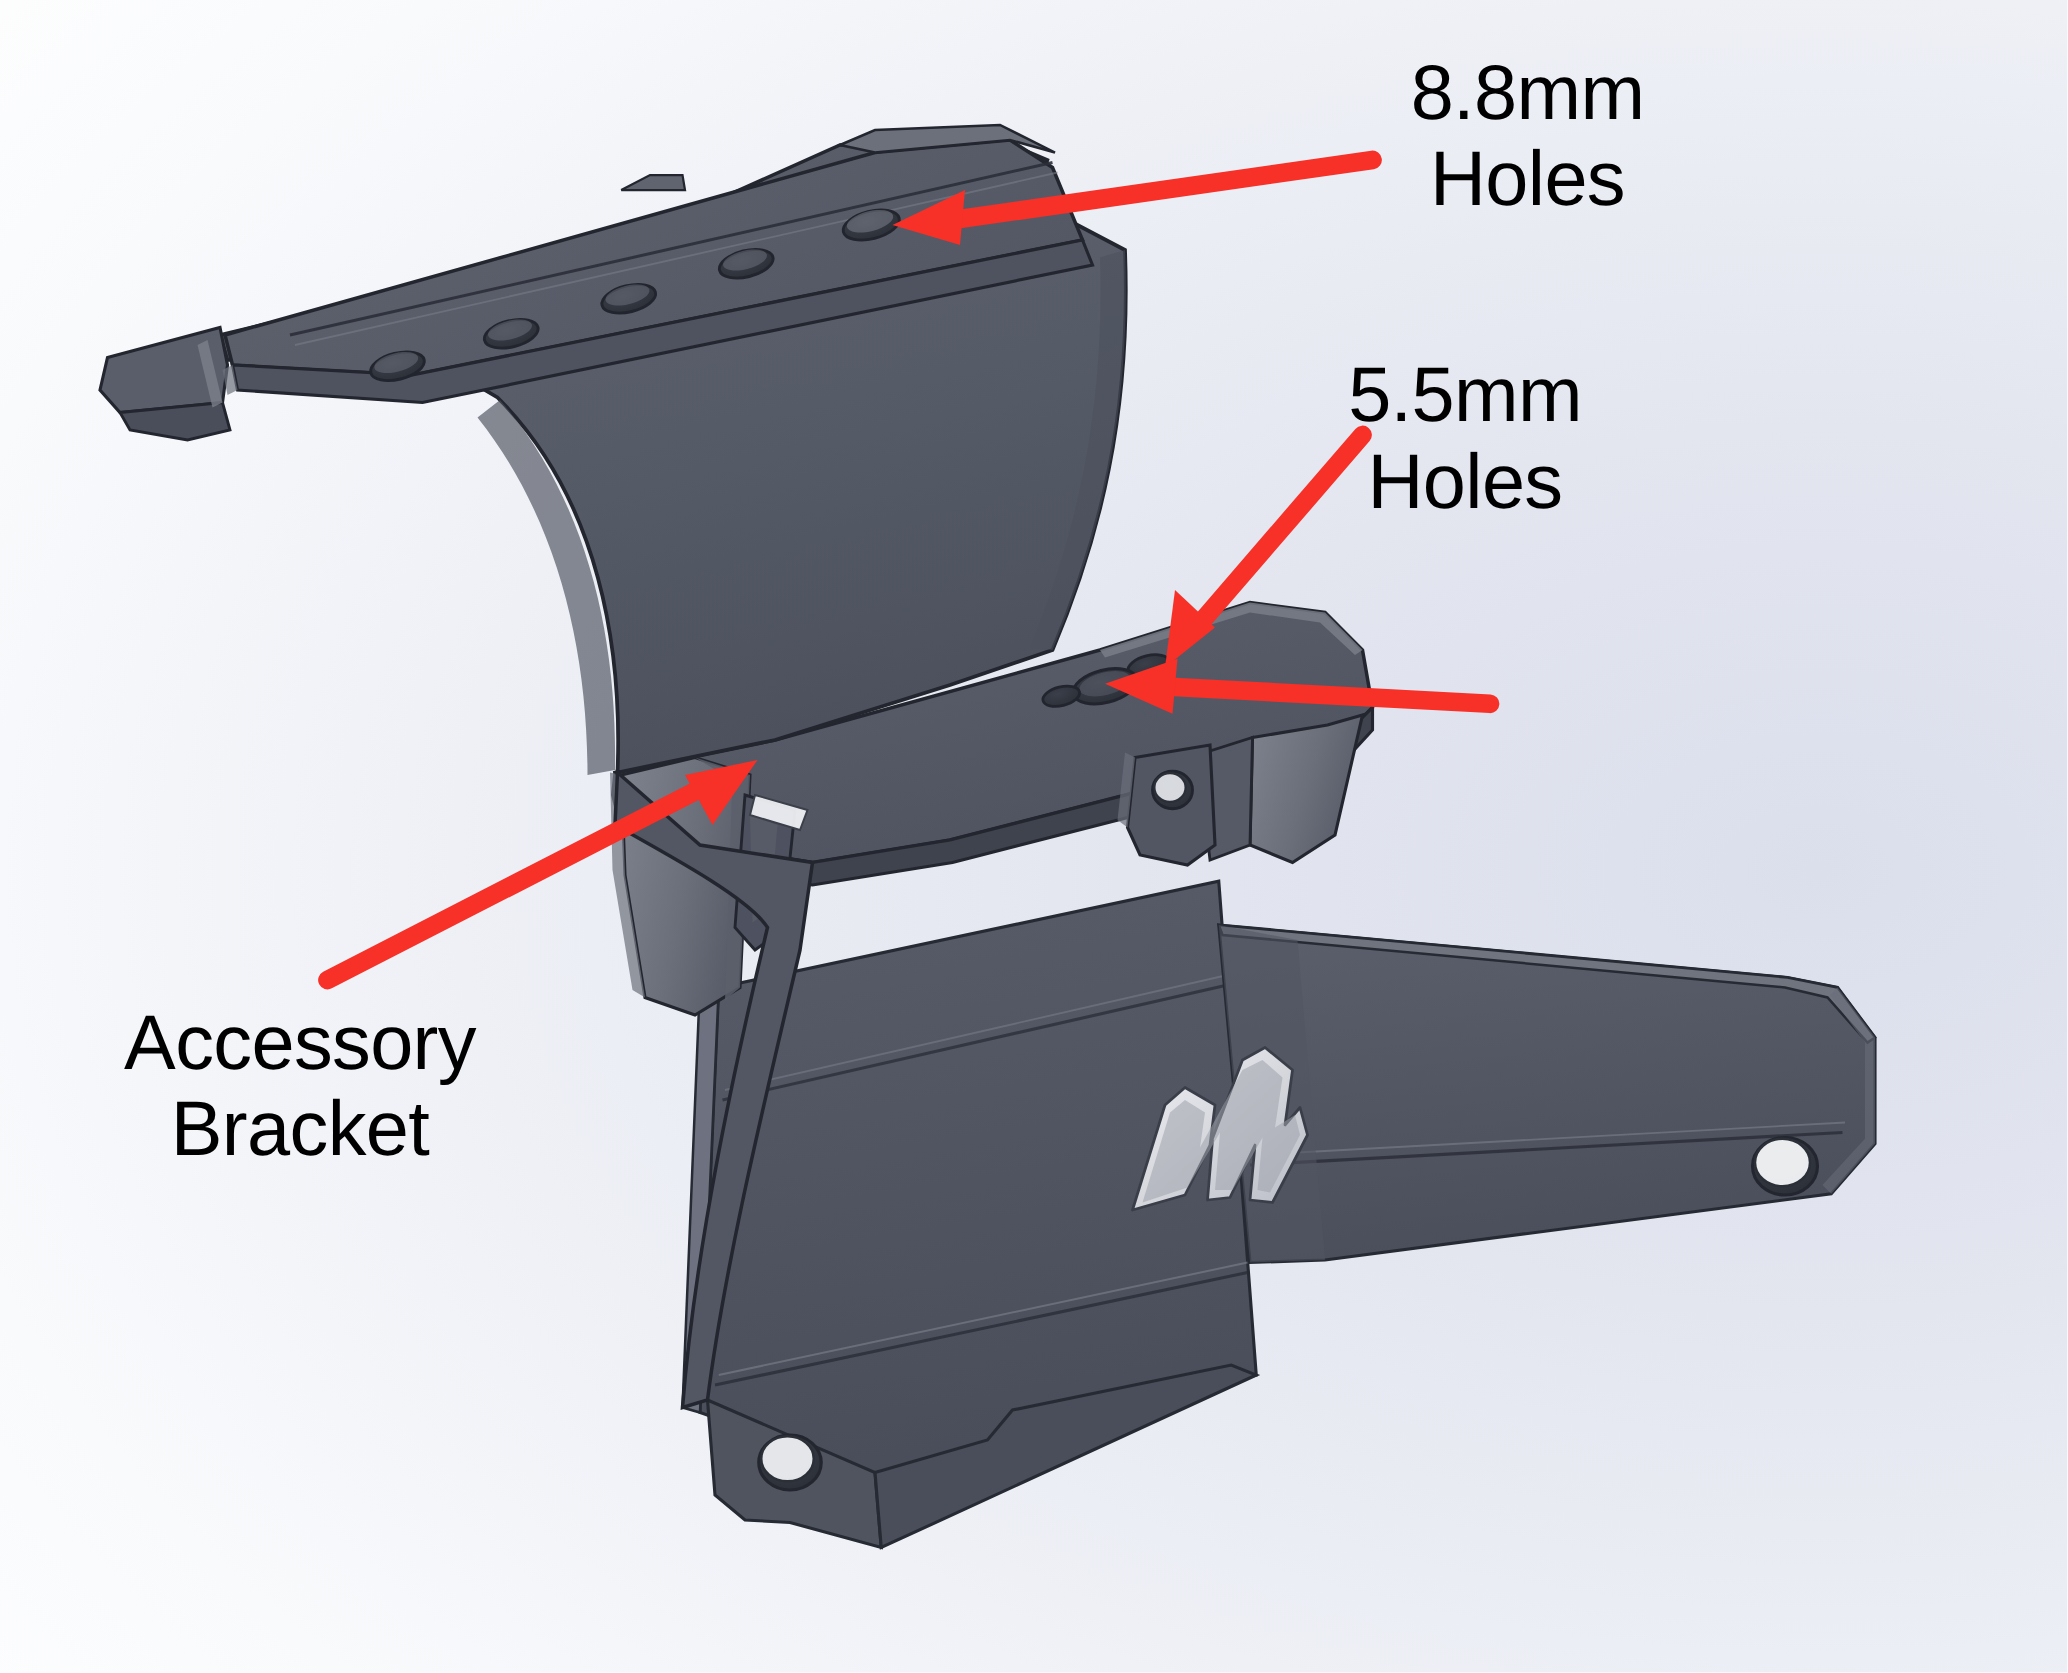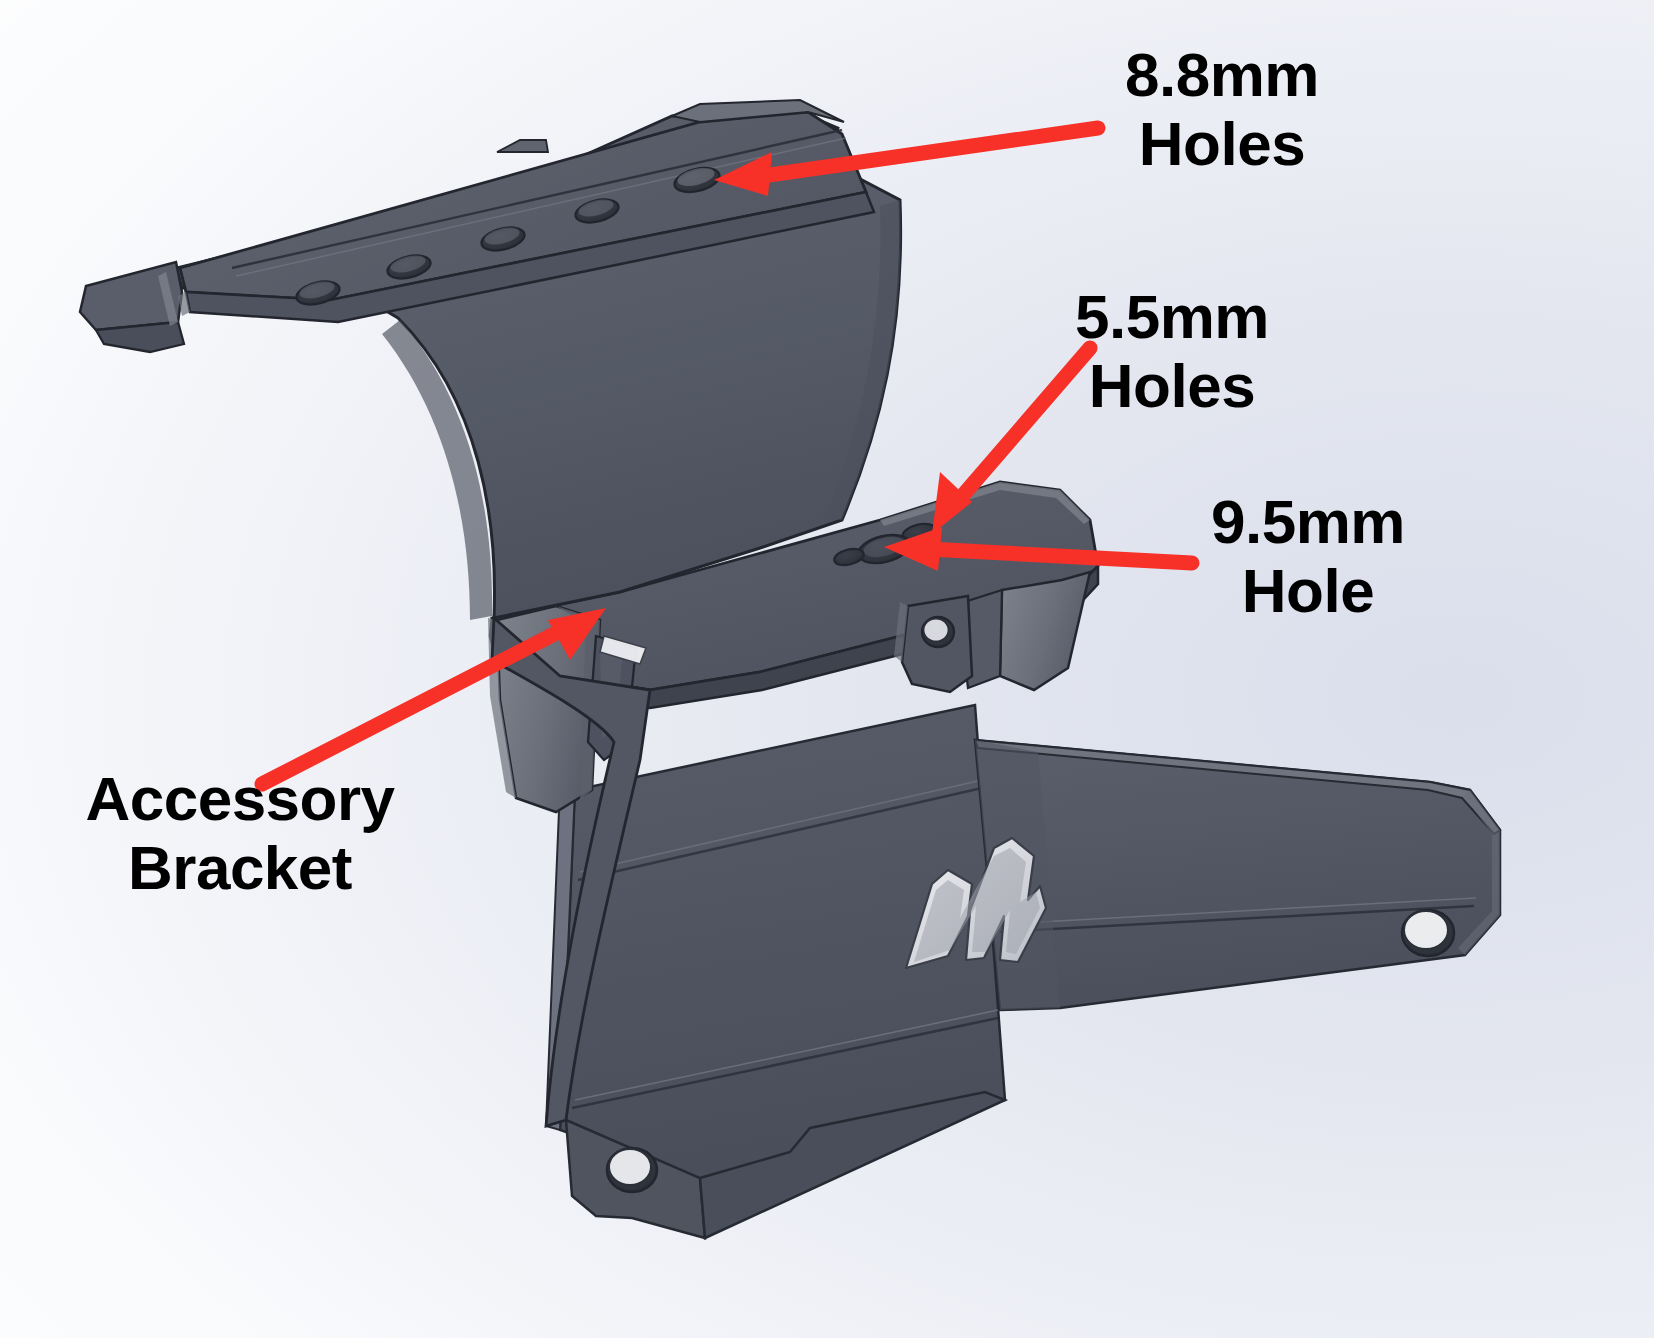--- a/index.html
+++ b/index.html
@@ -23,26 +23,26 @@
     height: 1338px;
   }
   .anno {
     position: absolute;
     color: #000000;
     font-size: 62px;
     line-height: 1.12;
     letter-spacing: -0.5px;
     text-align: center;
     white-space: pre-line;
-    font-weight: 700;
+    font-weight: 400;
   }
   #label-88 { left: 1042px; top: 40px; width: 360px; }
   #label-55 { left: 1012px; top: 282px; width: 320px; }
   #label-95 { left: 1148px; top: 487px; width: 320px; }
-  #label-acc { left: 40px; top: 764px; width: 400px; }
+  #label-acc { left: 40px; top: 800px; width: 400px; }
 </style>
 </head>
 <body>
 
 <div id="stage">
 
   <svg id="cad" viewBox="0 0 1654 1338" aria-hidden="true">
     <defs>
       <linearGradient id="gFaceMain" x1="0" y1="0" x2="0.3" y2="1">
         <stop offset="0%" stop-color="#5e626e"></stop>
@@ -230,18 +230,16 @@
         <line x1="262" y1="784" x2="562" y2="630" stroke="#f73028" stroke-width="15" stroke-linecap="round"></line>
         <path d="M606 608 L570 660 L548 620 Z" fill="#f73028"></path>
       </g>
     </g>
   </svg>
 
   <div class="anno" id="label-88">8.8mm
 Holes</div>
   <div class="anno" id="label-55">5.5mm
 Holes</div>
-  <div class="anno" id="label-95">9.5mm
-Hole</div>
   <div class="anno" id="label-acc">Accessory
 Bracket</div>
 
 </div>
 
 </body></html>

